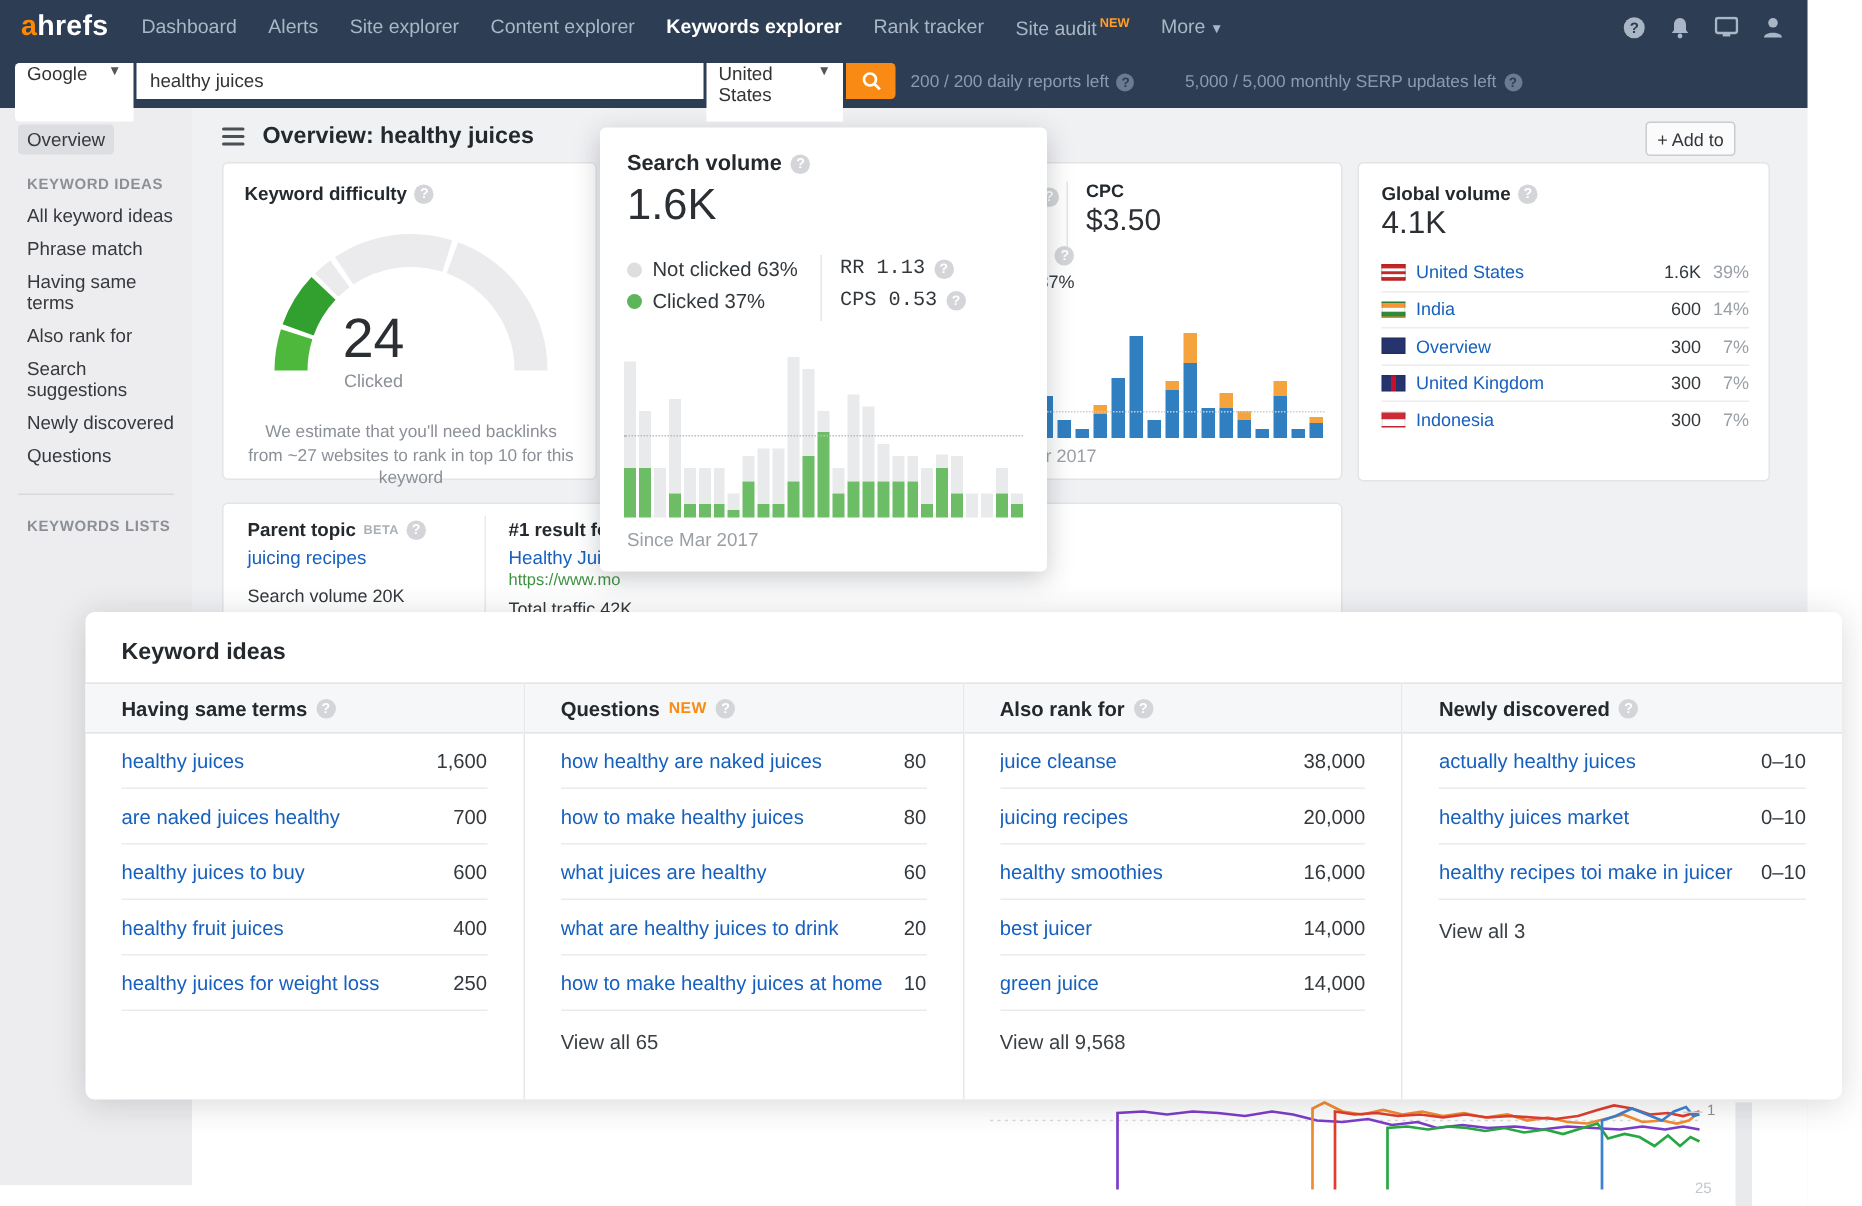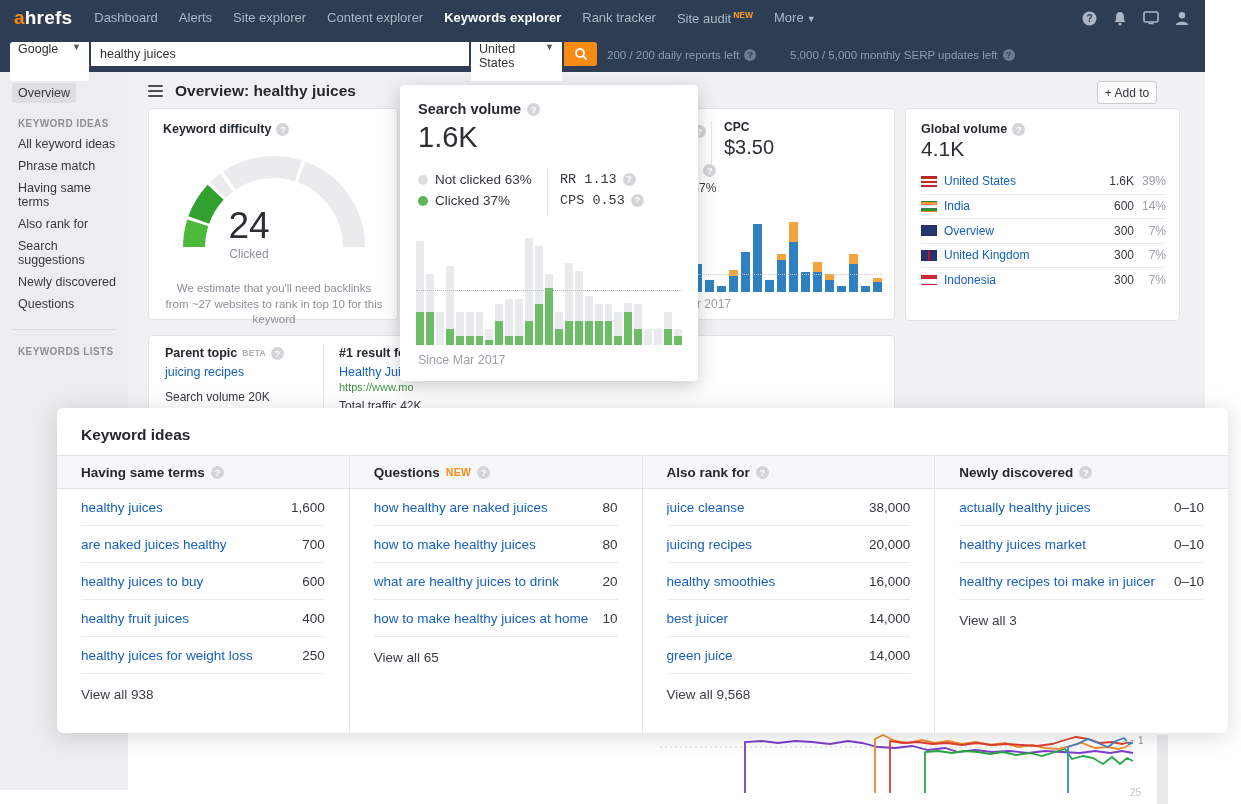--- a/index.html
+++ b/index.html
@@ -591,38 +591,41 @@
             </li>
             <li class="ki-row">
               <span class="ki-kw">healthy fruit juices</span>
               <span class="ki-vol">400</span>
             </li>
             <li class="ki-row">
               <span class="ki-kw">healthy juices for weight loss</span>
               <span class="ki-vol">250</span>
             </li>
           </ul>
-          <div class="ki-viewall">View all 938</div>
         </div>
         <div class="ki-col">
           <div class="ki-col-head">
             <span>Questions</span>
             <span class="ki-new">NEW</span>
             <span class="help">?</span>
           </div>
           <ul class="ki-rows">
             <li class="ki-row">
               <span class="ki-kw">how healthy are naked juices</span>
               <span class="ki-vol">80</span>
             </li>
             <li class="ki-row">
               <span class="ki-kw">how to make healthy juices</span>
               <span class="ki-vol">80</span>
             </li>
             <li class="ki-row">
+              <span class="ki-kw">what juices are healthy</span>
+              <span class="ki-vol">60</span>
+            </li>
+            <li class="ki-row">
               <span class="ki-kw">what are healthy juices to drink</span>
               <span class="ki-vol">20</span>
             </li>
             <li class="ki-row">
               <span class="ki-kw">how to make healthy juices at home</span>
               <span class="ki-vol">10</span>
             </li>
           </ul>
           <div class="ki-viewall">View all 65</div>
         </div>

